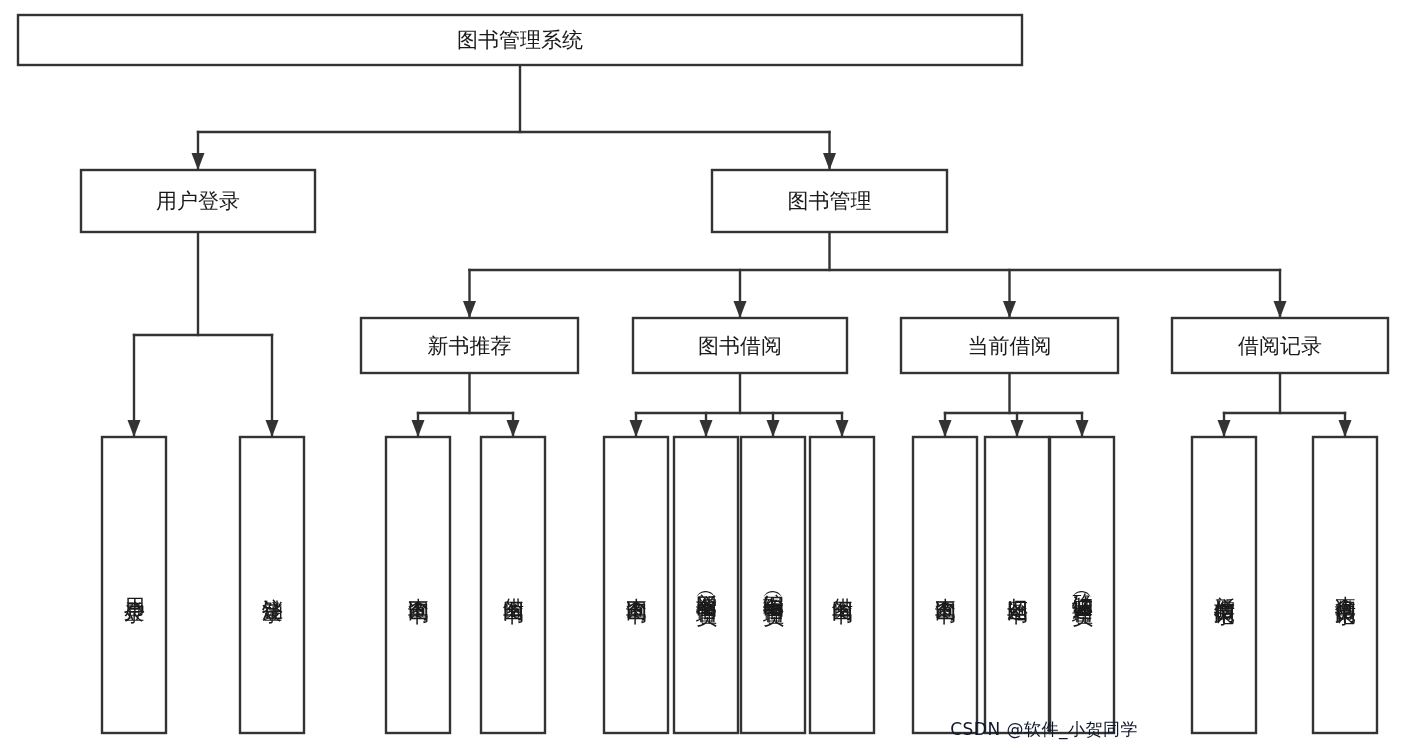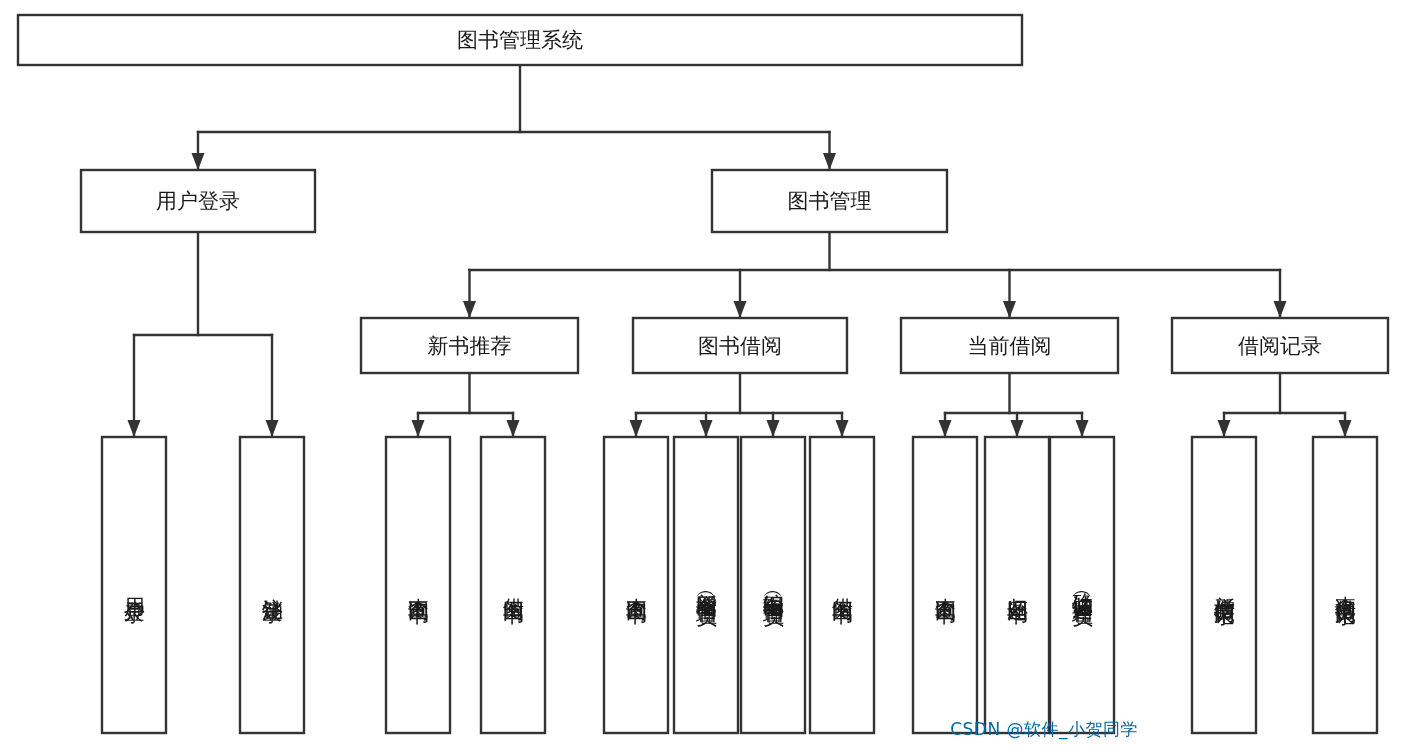--- a/index.html
+++ b/index.html
@@ -17,21 +17,21 @@
     font-family:"DejaVu Sans","Liberation Sans",sans-serif;
     fill:#1a1a1a;
     text-anchor:middle;
   }
   .h-label{font-size:21px;dominant-baseline:middle;}
   .watermark{
     position:absolute;
     right:10px;bottom:6px;
     font-family:"DejaVu Sans","Liberation Sans",sans-serif;
     font-size:17px;
-    color:#0369a1;
+    color:#0f172a;
     letter-spacing:0.5px;
     white-space:nowrap;
     pointer-events:none;
   }
   .vbox-wrap{position:absolute;}
   .vtext{
     position:absolute;left:0;top:0;width:100%;height:100%;
     display:flex;align-items:center;justify-content:center;
     writing-mode:vertical-rl;text-orientation:upright;
     font-size:21px;line-height:1.18;letter-spacing:2px;

